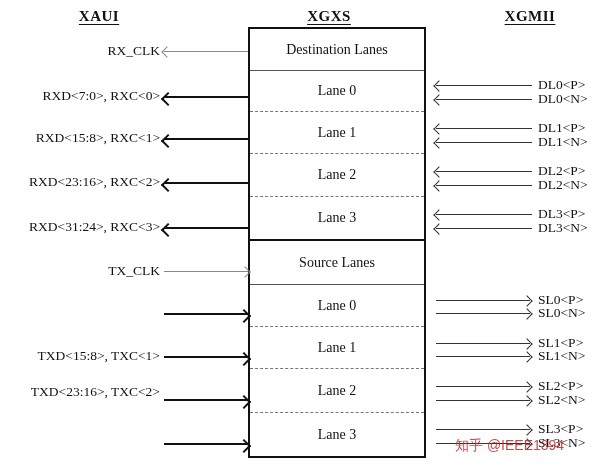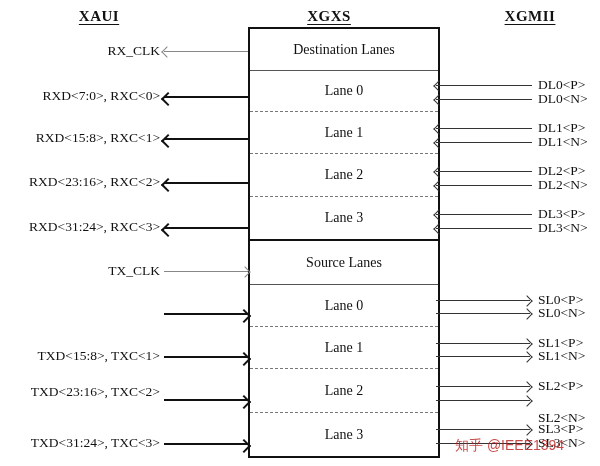--- a/index.html
+++ b/index.html
@@ -8,21 +8,21 @@
     position:relative; width:600px; height:466px; background:#ffffff;
     font-family:"Liberation Serif","DejaVu Serif",serif; color:#111; overflow:hidden;
   }
   .col-title {
     position:absolute; top:8px; transform:translateX(-50%);
     font-weight:bold; font-size:15px; letter-spacing:0.5px;
     text-decoration:underline; text-underline-offset:3px; white-space:nowrap;
   }
   
   .xgxs-box {
-    position:absolute; left:248px; top:27px; width:192px; height:431px;
+    position:absolute; left:248px; top:27px; width:178px; height:431px;
     border:2px solid #111; display:flex; flex-direction:column; background:#fff;
   }
   .sec {
     display:flex; align-items:center; justify-content:center;
     font-size:14px; white-space:nowrap;
   }
   .sec.bd-solid  { border-bottom:1px solid #555; }
   .sec.bd-dashed { border-bottom:1px dashed #777; }
   .sec.bd-thick  { border-bottom:2px solid #111; }
   
@@ -77,21 +77,20 @@
   </div>
 
   <div class="lbl r" style="top:42px">RX_CLK</div>
   <div class="lbl r" style="top:87px">RXD&lt;7:0&gt;, RXC&lt;0&gt;</div>
   <div class="lbl r" style="top:129px">RXD&lt;15:8&gt;, RXC&lt;1&gt;</div>
   <div class="lbl r" style="top:173px">RXD&lt;23:16&gt;, RXC&lt;2&gt;</div>
   <div class="lbl r" style="top:218px">RXD&lt;31:24&gt;, RXC&lt;3&gt;</div>
   <div class="lbl r" style="top:262px">TX_CLK</div>
   <div class="lbl r" style="top:347px">TXD&lt;15:8&gt;, TXC&lt;1&gt;</div>
   <div class="lbl r" style="top:383px">TXD&lt;23:16&gt;, TXC&lt;2&gt;</div>
-  <div class="lbl r" style="top:434px">TXD&lt;31:24&gt;, TXC&lt;3&gt;</div>
 
   <div class="arrow thin clock ptleft" style="left:164px;top:51px;width:84px">
       <i class="head"></i>
     </div>
   <div class="arrow thick ptleft" style="left:164px;top:96px;width:84px">
       <i class="head"></i>
     </div>
   <div class="arrow thick ptleft" style="left:164px;top:138px;width:84px">
       <i class="head"></i>
     </div>
@@ -149,21 +148,21 @@
     </div>
   <div class="arrow thin gray ptleft" style="left:436px;top:228px;width:96px">
       <i class="head"></i>
     </div>
 
   <div class="lbl l" style="top:291px">SL0&lt;P&gt;</div>
   <div class="lbl l" style="top:304px">SL0&lt;N&gt;</div>
   <div class="lbl l" style="top:334px">SL1&lt;P&gt;</div>
   <div class="lbl l" style="top:347px">SL1&lt;N&gt;</div>
   <div class="lbl l" style="top:377px">SL2&lt;P&gt;</div>
-  <div class="lbl l" style="top:409px">SL2&lt;N&gt;</div>
+  <div class="lbl l" style="top:391px">SL2&lt;N&gt;</div>
   <div class="lbl l" style="top:420px">SL3&lt;P&gt;</div>
   <div class="lbl l" style="top:434px">SL3&lt;N&gt;</div>
 
   <div class="arrow thin gray ptright" style="left:436px;top:300px;width:94px">
       <i class="head"></i>
     </div>
   <div class="arrow thin gray ptright" style="left:436px;top:313px;width:94px">
       <i class="head"></i>
     </div>
   <div class="arrow thin gray ptright" style="left:436px;top:343px;width:94px">

